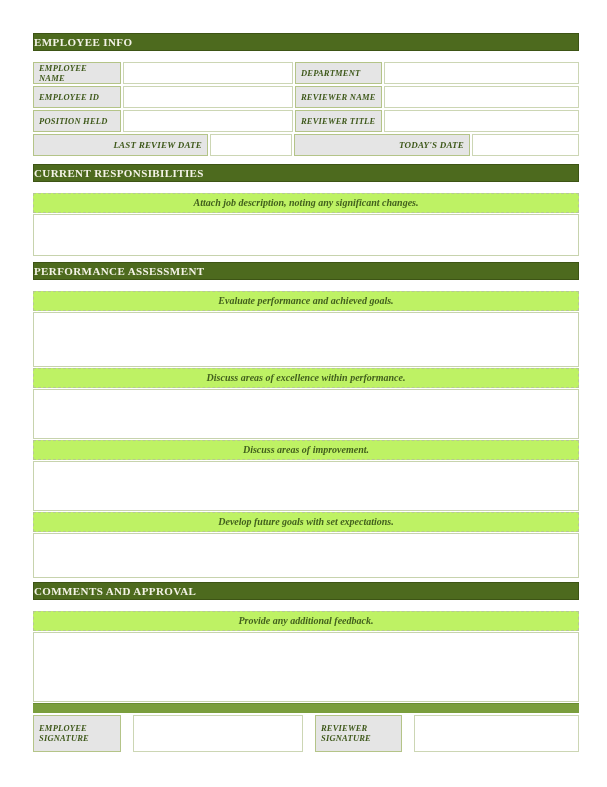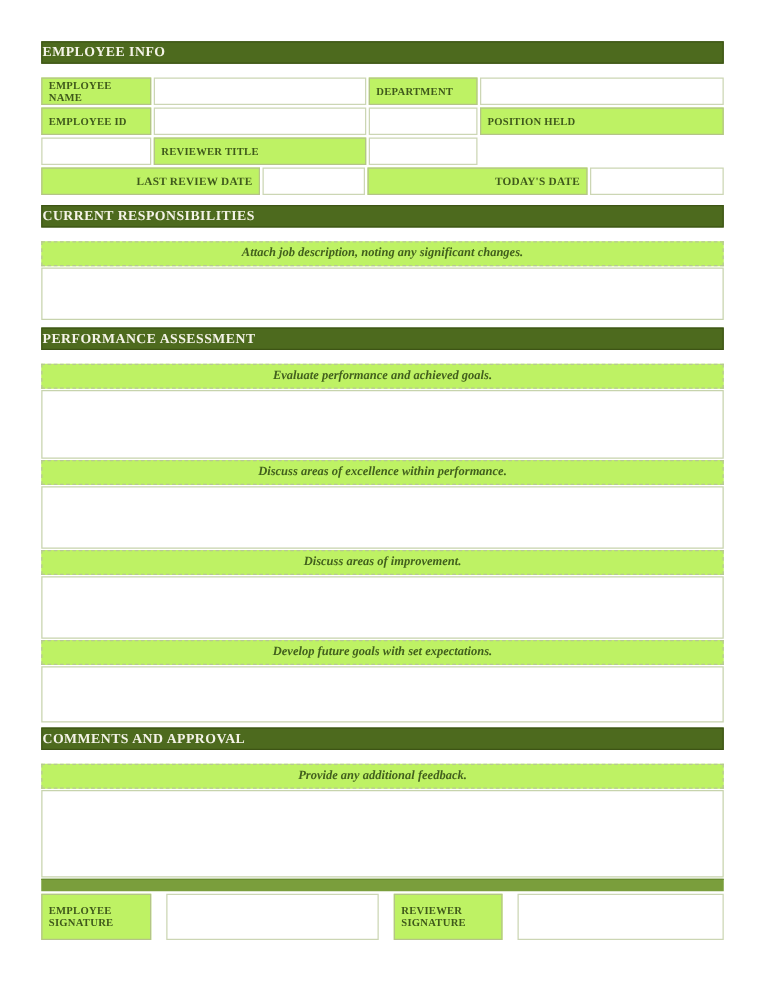--- a/index.html
+++ b/index.html
@@ -34,25 +34,26 @@
     margin-bottom: 2px;
   }
   .date-grid {
     display: grid;
     grid-template-columns: 175px 82px 176px 1fr;
     grid-auto-rows: 22px;
     gap: 2px;
     margin-bottom: 8px;
   }
   .label-cell {
-    background: #bef264; border: 1px solid #b4c488;
+    background: #e5e5e5; border: 1px solid #b4c488;
     color: #3f591b; font-weight: bold; font-size: 8.5px;
     letter-spacing: 0.2px;
     display: flex; align-items: center;
     padding: 1px 5px;
+    font-style: italic;
   }
   .label-cell.right-align { justify-content: flex-end; text-align: right; font-size: 9px; }
   .input-cell {
     background: #ffffff; border: 1px solid #ccd6b4;
     font-size: 9px; color: #333; padding: 1px 4px;
   }
 
   .prompt {
     height: 20px; line-height: 18px;
     background: #bef264; border: 1px dashed #b7c894;
@@ -94,20 +95,21 @@
       <div class="bar">EMPLOYEE INFO</div>
 
       <div class="info-grid">
         <div class="label-cell">EMPLOYEE NAME</div>
         <div class="input-cell"></div>
         <div class="label-cell">DEPARTMENT</div>
         <div class="input-cell"></div>
 
         <div class="label-cell">EMPLOYEE ID</div>
         <div class="input-cell"></div>
+        <div class="label-cell">REVIEWER NAME</div>
         <div class="input-cell"></div>
 
         <div class="label-cell">POSITION HELD</div>
         <div class="input-cell"></div>
         <div class="label-cell">REVIEWER TITLE</div>
         <div class="input-cell"></div>
       </div>
 
       <div class="date-grid">
         <div class="label-cell right-align">LAST REVIEW DATE</div>

